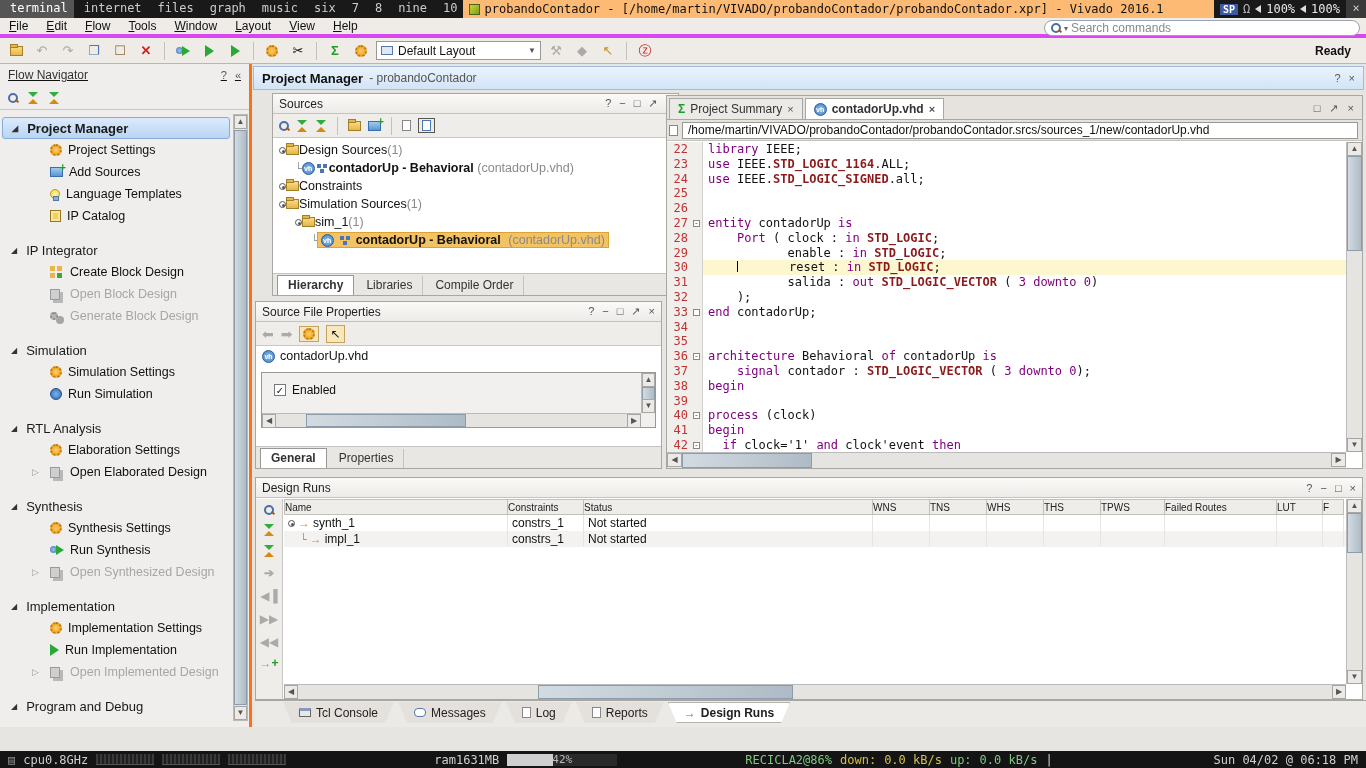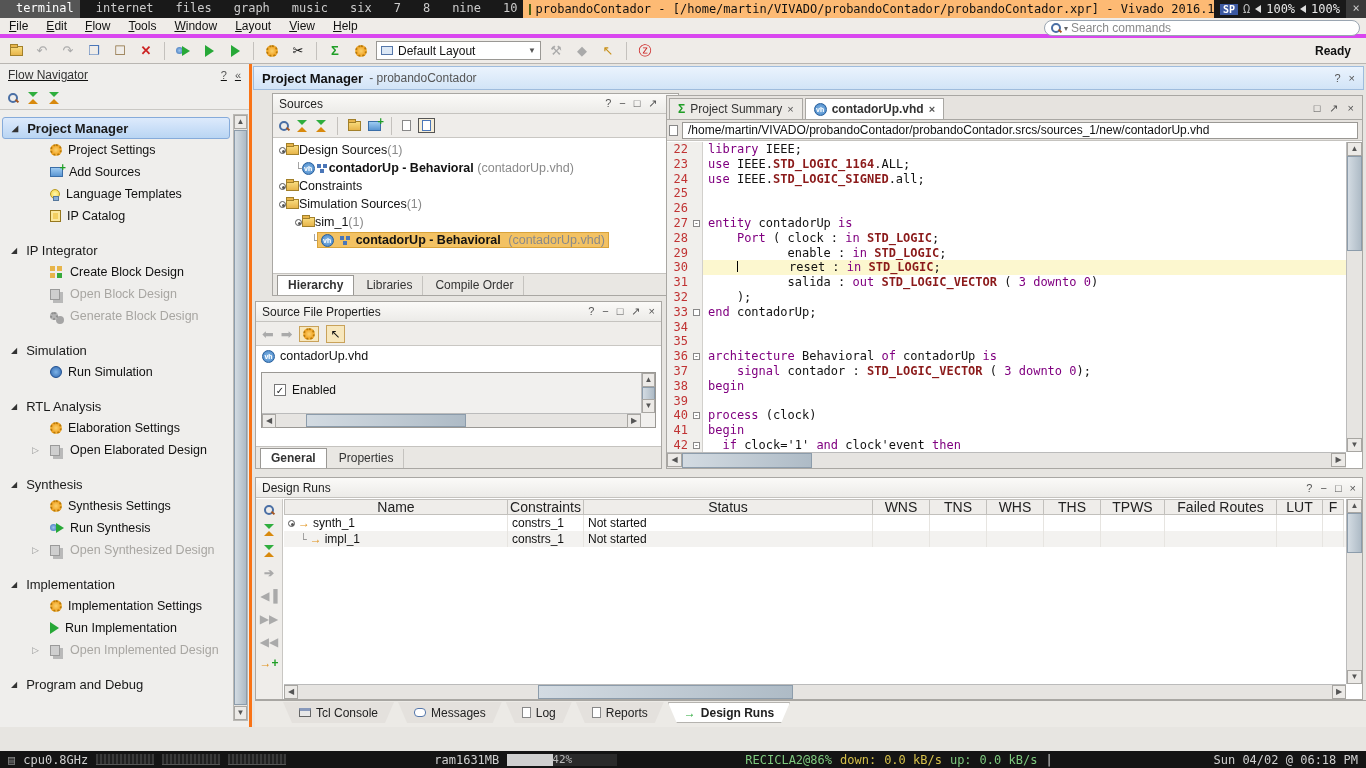--- a/index.html
+++ b/index.html
@@ -3,21 +3,21 @@
 <meta charset="utf-8">
 <style>
   * { margin:0; padding:0; box-sizing:border-box; }
   html,body { width:1366px; height:768px; overflow:hidden; }
   body { font-family:"Liberation Sans", sans-serif; font-size:12px; color:#111; }
   #frame { position:relative; width:1366px; height:768px; background:#e7e5e1; overflow:hidden; }
 
   
   #wmbar { position:absolute; left:0; top:0; width:1366px; height:18px; background:#191919;
            font-family:"DejaVu Sans Mono", monospace; font-size:12px; color:#ddd; display:flex; align-items:stretch; }
-  .ws { padding:1px 6px 0 16px; color:#ccc; }
+  .ws { padding:1px 6px 0 10px; color:#ccc; }
   .ws.active { background:#555; color:#fff; }
   #wm-title-seg { flex:1; background:#fdba74; color:#111; display:flex; align-items:center; gap:4px; padding:0 6px; overflow:hidden; white-space:nowrap; }
   #wm-right { background:#191919; display:flex; align-items:center; gap:5px; padding:0 6px; color:#e8e8e8; }
   .sp-chip { background:#3d59a1; color:#fff; font-size:10px; padding:0 3px; font-weight:bold; }
   #wm-close { width:20px; background:#3a3a3a; color:#ccc; text-align:center; line-height:17px; }
   .vivado-ico { width:11px; height:11px; background:linear-gradient(135deg,#cdd63a,#7a9c20); border:1px solid #4c6212; display:inline-block; }
   .spk { display:inline-block; width:0; height:0; border-right:6px solid #ddd; border-top:4px solid transparent; border-bottom:4px solid transparent; }
 
   
   #menubar { position:absolute; left:0; top:18px; width:1366px; height:20px; background:#efece8; border-bottom:4px solid #d946ef; display:flex; align-items:center; }
@@ -143,21 +143,21 @@
   .p { color:#111; }
   .caret { display:inline-block; width:1.5px; height:11px; background:#000; vertical-align:-1px; }
   #ed-vsb { position:absolute; right:0; top:46px; bottom:16px; width:16px; background:#e6e4e1; border-left:1px solid #bbb; }
   #ed-hsb { position:absolute; left:0; right:16px; bottom:0; height:16px; background:#e6e4e1; border-top:1px solid #bbb; display:flex; }
 
   
   #runs { left:255px; top:477px; width:1108px; height:223px; background:#fff; border:1px solid #a9a7a3; }
   #runs-side { position:absolute; left:0; top:21px; bottom:0; width:27px; background:#efedea; border-right:1px solid #c9c7c3; display:flex; flex-direction:column; align-items:center; gap:9px; padding-top:6px; }
   #runs-table { position:absolute; left:28px; top:21px; right:16px; }
   .rt-head, .rt-row { display:flex; height:16px; line-height:15px; }
-  .rt-head > div { background:#efedea; border:1px solid #c2c0bc; border-left:none; text-align:center; font-size:14px; color:#222; overflow:hidden; white-space:nowrap; }
+  .rt-head > div { background:#efedea; border:1px solid #c2c0bc; border-left:none; text-align:left; font-size:10px; color:#222; overflow:hidden; white-space:nowrap; }
   .rt-head > div:first-child { border-left:1px solid #c2c0bc; }
   .rt-row > div { border-right:1px solid #e7e5e1; padding-left:4px; overflow:hidden; white-space:nowrap; display:flex; align-items:center; gap:3px; }
   .rt-row.alt { background:#f3f2f0; }
   #runs-hsb { position:absolute; left:28px; right:16px; bottom:0; height:15px; background:#e6e4e1; border-top:1px solid #bbb; display:flex; }
   #runs-vsb { position:absolute; right:0; top:21px; bottom:15px; width:16px; background:#e6e4e1; border-left:1px solid #bbb; }
 
   
   #btabs { position:absolute; left:255px; top:700px; width:1111px; height:27px; background:#eceae6; border-top:1px solid #a8a6a2; display:flex; align-items:flex-start; padding-left:28px; gap:4px; }
   .btab { margin-top:1px; height:21px; display:flex; align-items:center; gap:5px; padding:0 16px; background:#e4e1dd; clip-path:polygon(0 0,100% 0,calc(100% - 9px) 100%,9px 100%); color:#222; }
   .btab.active { background:#fff; font-weight:bold; box-shadow:inset 0 0 0 1px #b5b3af; }
@@ -318,20 +318,24 @@
           </div>
           <div class="fn-item dis">
             <span class="ic ic-gears dim"></span>
             <span>Generate Block Design</span>
           </div>
         </div>
         <div class="fn-sec">
           <div class="fn-sec-head plain" style="font-weight: normal;">
             <span class="tri">◢</span>
             <span style="font-weight: normal;">Simulation</span>
+          </div>
+          <div class="fn-item">
+            <span class="ic ic-gear"></span>
+            <span>Simulation Settings</span>
           </div>
           <div class="fn-item">
             <span class="ic ic-sim"></span>
             <span>Run Simulation</span>
           </div>
         </div>
         <div class="fn-sec">
           <div class="fn-sec-head plain" style="font-weight: normal;">
             <span class="tri">◢</span>
             <span style="font-weight: normal;">RTL Analysis</span>

